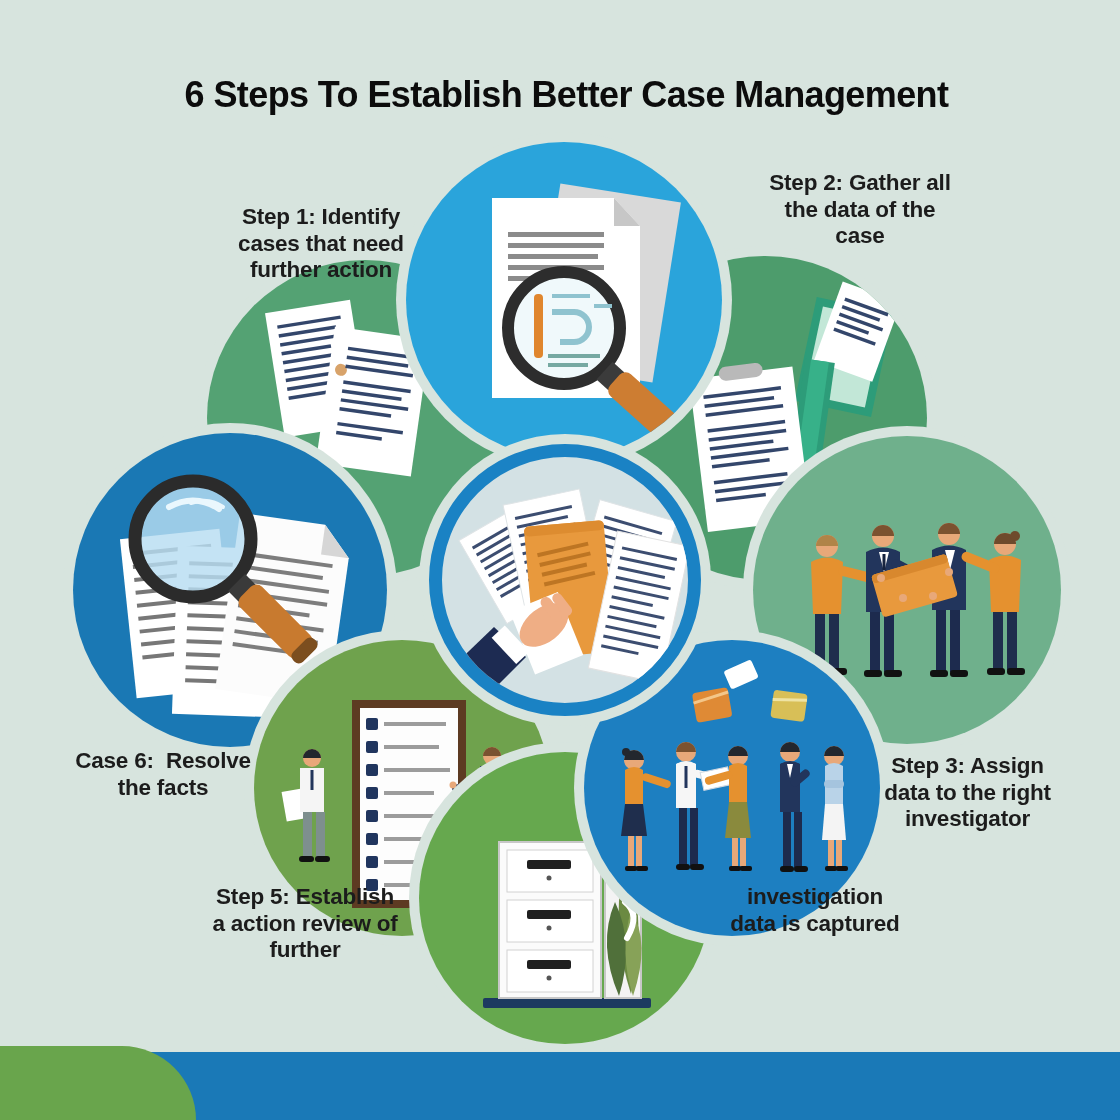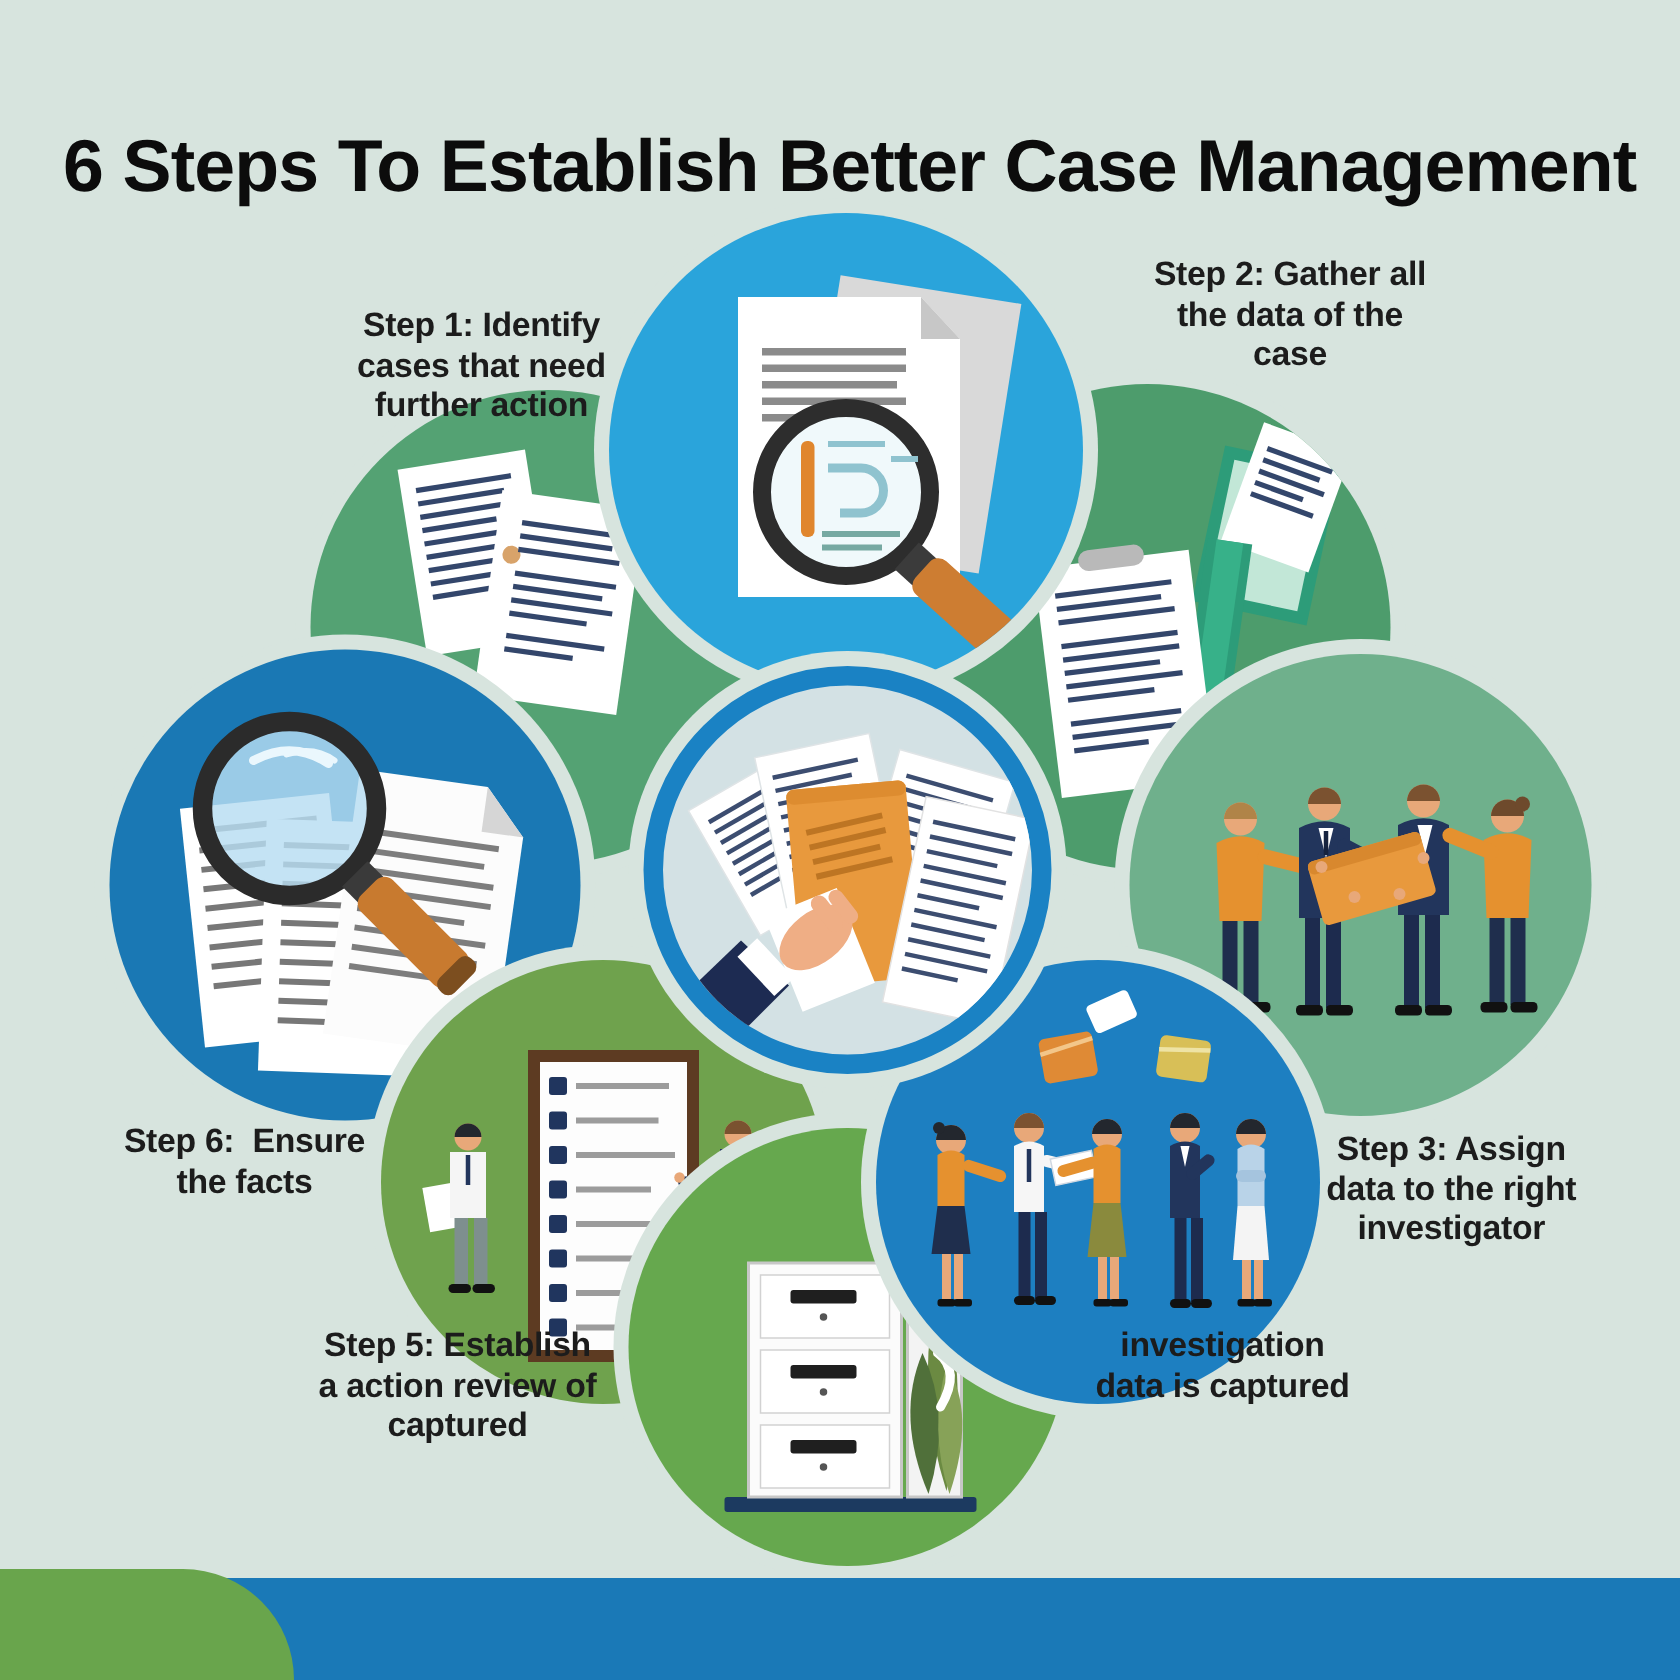--- a/index.html
+++ b/index.html
@@ -1,19 +1,19 @@
 <!DOCTYPE html>
 <html><head>
 <meta charset="utf-8">
 <style>
   html,body{margin:0;padding:0;background:#d7e4de;}
   .stage{position:relative;width:1120px;height:1120px;background:#d7e4de;overflow:hidden;
          font-family:"Liberation Sans","DejaVu Sans",sans-serif;}
   .title{position:absolute;left:0;right:0;top:50px;text-align:center;
-         font-size:49px;font-weight:700;color:#0c0c0c;letter-spacing:-0.6px;margin-left:13px;}
+         font-size:36px;font-weight:700;color:#0c0c0c;letter-spacing:-0.6px;margin-left:13px;}
   .circ{position:absolute;border-radius:50%;box-shadow:0 0 0 10px #d7e4de;overflow:hidden;}
   .circ svg{display:block;width:100%;height:100%;}
   .tl-petal{left:207px;top:260px;width:316px;height:316px;background:#54a273;}
   .tr-petal{left:603px;top:256px;width:324px;height:324px;background:#4d9c6c;}
   .right-green{left:753px;top:436px;width:308px;height:308px;background:#6fb08c;}
   .left-blue{left:73px;top:433px;width:314px;height:314px;background:#1a78b4;}
   .olive{left:254px;top:640px;width:296px;height:296px;background:#6fa24d;}
   .bc-green{left:419px;top:752px;width:292px;height:292px;background:#66a84e;}
   .br-blue{left:584px;top:640px;width:296px;height:296px;background:#1d7fc1;}
   .top-blue{left:406px;top:142px;width:316px;height:316px;background:#2aa4db;}
@@ -522,23 +522,23 @@
     <span>data to the right</span>
     <span>investigator</span>
   </div>
   <div class="step-label label4">
     <span>investigation</span>
     <span>data is captured</span>
   </div>
   <div class="step-label label5">
     <span>Step 5: Establish</span>
     <span>a action review of</span>
-    <span>captured</span>
+    <span>further</span>
   </div>
   <div class="step-label label6">
-    <span>Step 6:  Ensure</span>
+    <span>Case 6:  Resolve</span>
     <span>the facts</span>
   </div>
 
   <div class="bar-blue"></div>
   <div class="bar-green"></div>
 
 </div>
 
 </body></html>

